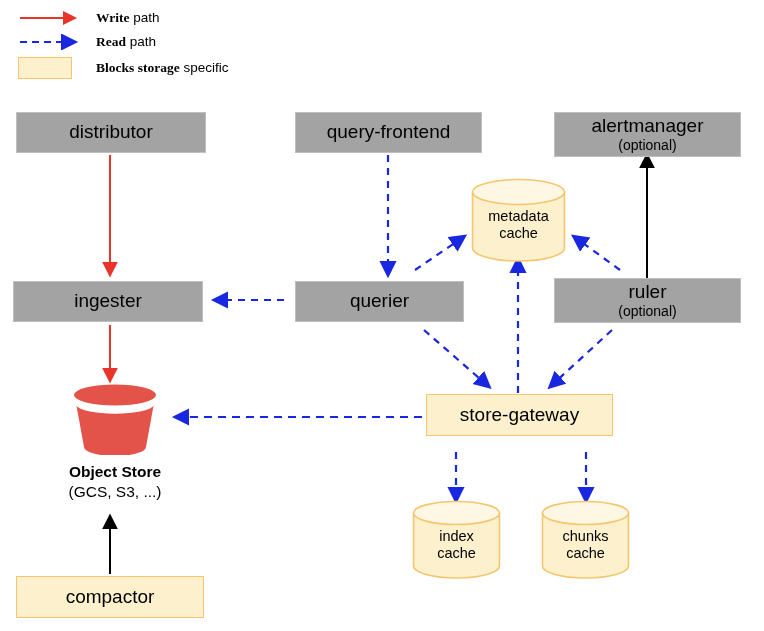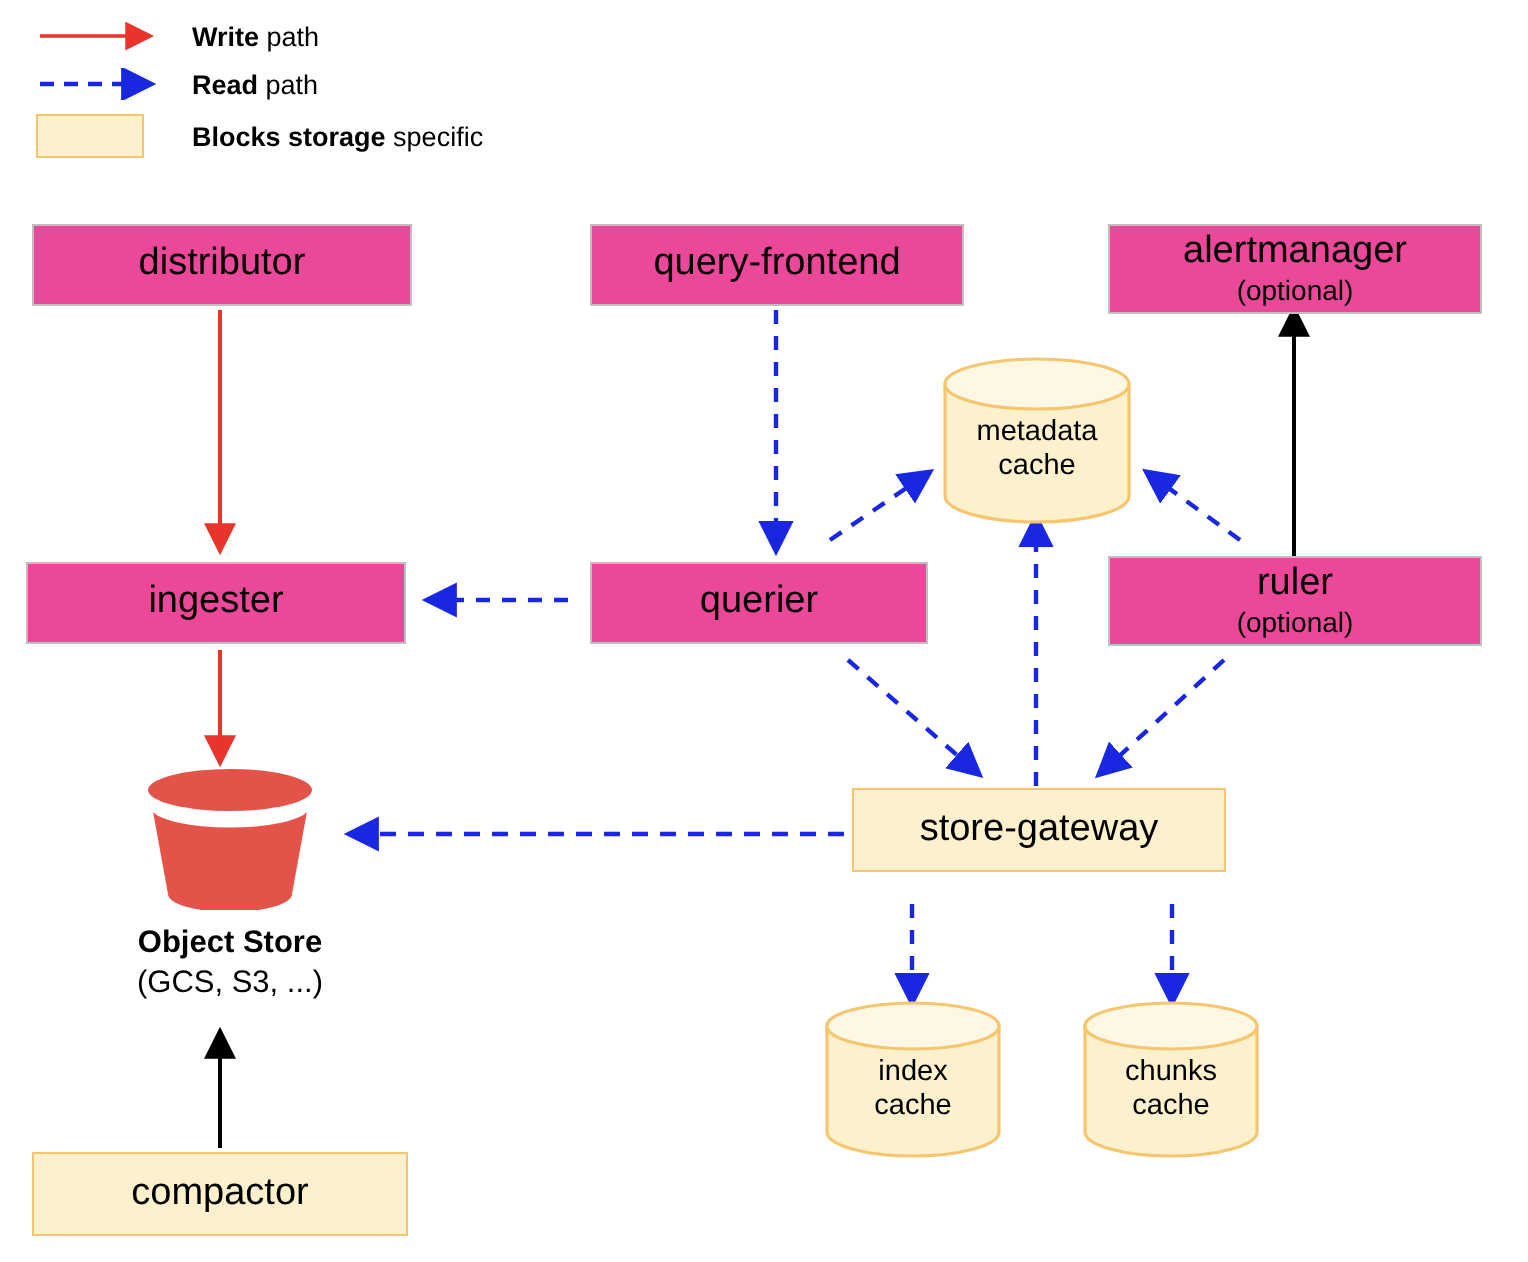--- a/index.html
+++ b/index.html
@@ -32,21 +32,21 @@
     position: absolute;
     display: flex;
     align-items: center;
   }
   .legend-label {
     font-size: 13.5px;
     color: #000;
     white-space: nowrap;
     margin-left: 14px;
   }
-  .legend-label b { font-weight: bold; }
+  .legend-label b { font-weight: bold; font-family: Liberation Serif, serif; }
   .legend-swatch {
     width: 54px;
     height: 22px;
     background: #fdf0cd;
     border: 1.6px solid #f5c66d;
     box-sizing: border-box;
   }
   .legend-line-holder {
     width: 64px;
     height: 16px;
@@ -58,21 +58,21 @@
     position: absolute;
     box-sizing: border-box;
     display: flex;
     flex-direction: column;
     align-items: center;
     justify-content: center;
     text-align: center;
     line-height: 1.08;
   }
   .node.box-grey {
-    background: #ec4899;
+    background: #a3a3a3;
     border: 1px solid #bfbfbf;
   }
   .node.box-yellow {
     background: #fdf0cd;
     border: 1.5px solid #f5c66d;
   }
   .node-title {
     font-size: 19px;
     color: #000;
   }

